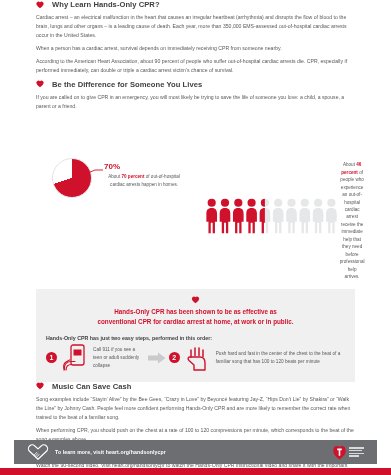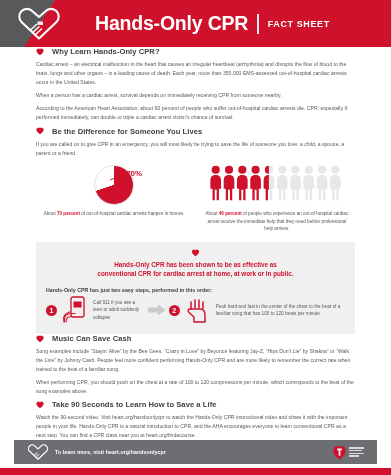--- a/index.html
+++ b/index.html
@@ -56,21 +56,21 @@
     color: #58595b; font-size: 5.15px; line-height: 1.72;
     margin-bottom: 4.5px; text-align: left;
   }
   p.body:last-child { margin-bottom: 0; }
 
   
   .info-row {
     display: flex; justify-content: space-between; align-items: flex-start;
     margin-top: 8px; padding: 0 6px;
   }
-  .info-col { width: 47%; display: flex; flex-direction: column; align-items: center; }
+  .info-col { width: 47%; display: flex; flex-direction: row; align-items: center; margin-top: 40px; }
 
   .pie-wrap { position: relative; width: 100px; height: 42px; display:flex; justify-content:center; }
   .pie {
     position: relative; width: 40px; height: 40px; border-radius: 50%;
     background: conic-gradient(#d0112b 0deg 252deg, #ffffff 252deg 360deg);
     border: 1px solid #e3e3e3;
   }
   .pie-label {
     position: absolute; left: 62px; top: 4px;
     color: #d0112b; font-size: 8px; font-weight: bold;
@@ -127,34 +127,20 @@
   .aha-mark { width: 13px; height: 15px; }
   .aha-lines { display: flex; flex-direction: column; gap: 1.4px; }
   .aha-lines span { display: block; height: 1.3px; background: #d9d9da; }
   .red-strip { height: 7px; background: #d0112b; margin-top: 4px; }
 </style>
 </head>
 <body>
 
 <div class="page">
 
-  <div class="header">
-    <div class="hdr-gray"></div>
-    <div class="hdr-red"></div>
-    <svg class="hdr-logo" viewBox="0 0 44 33">
-      <path d="M22 31.5 L4.5 15 A7.6 7.6 0 0 1 15.5 4.2 L22 10 L28.5 4.2 A7.6 7.6 0 0 1 39.5 15 Z" fill="none" stroke="#ffffff" stroke-width="2.1" stroke-linejoin="round"></path>
-      <path d="M14 22.5 L19.5 17.5 M16.5 24.8 L22 19.8 M19 27 L24.5 22" stroke="#ffffff" stroke-width="1.5" stroke-linecap="round"></path>
-      <path d="M20.5 14.5 L26 14.5 L26 18 L20.5 18 Z" fill="#ffffff" opacity=".9"></path>
-    </svg>
-    <div class="hdr-title-wrap">
-      <div class="hdr-title">Hands-Only CPR</div>
-      <div class="hdr-divider"></div>
-      <div class="hdr-sub">FACT SHEET</div>
-    </div>
-  </div>
 
   <div class="content">
 
     <div class="sec-head">
       <svg class="heart-bullet" viewBox="0 0 10 10">
         <path d="M5 9.2 C1.2 6.2 0.4 4.4 0.4 3.1 A2.6 2.6 0 0 1 5 1.7 A2.6 2.6 0 0 1 9.6 3.1 C9.6 4.4 8.8 6.2 5 9.2 Z" fill="#d0112b"></path>
       </svg>
       <div class="sec-head-txt">Why Learn Hands-Only CPR?</div>
     </div>
     <p class="body">Cardiac arrest – an electrical malfunction in the heart that causes an irregular heartbeat (arrhythmia) and disrupts the flow of blood to the brain, lungs and other organs – is a leading cause of death. Each year, more than 350,000 EMS-assessed out-of-hospital cardiac arrests occur in the United States.</p>

